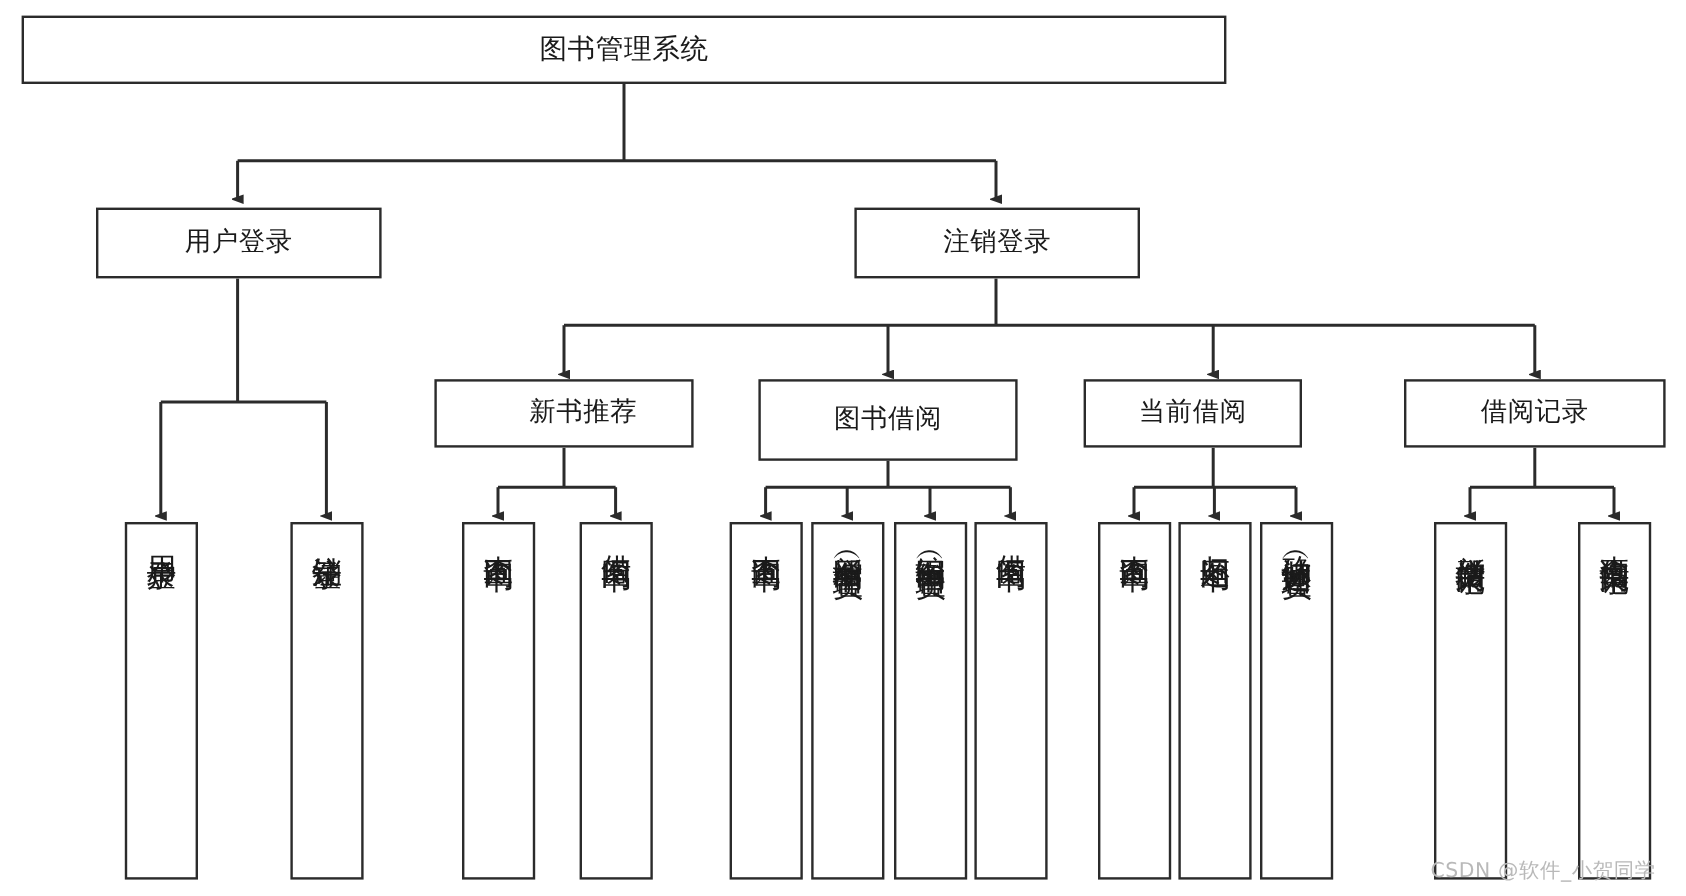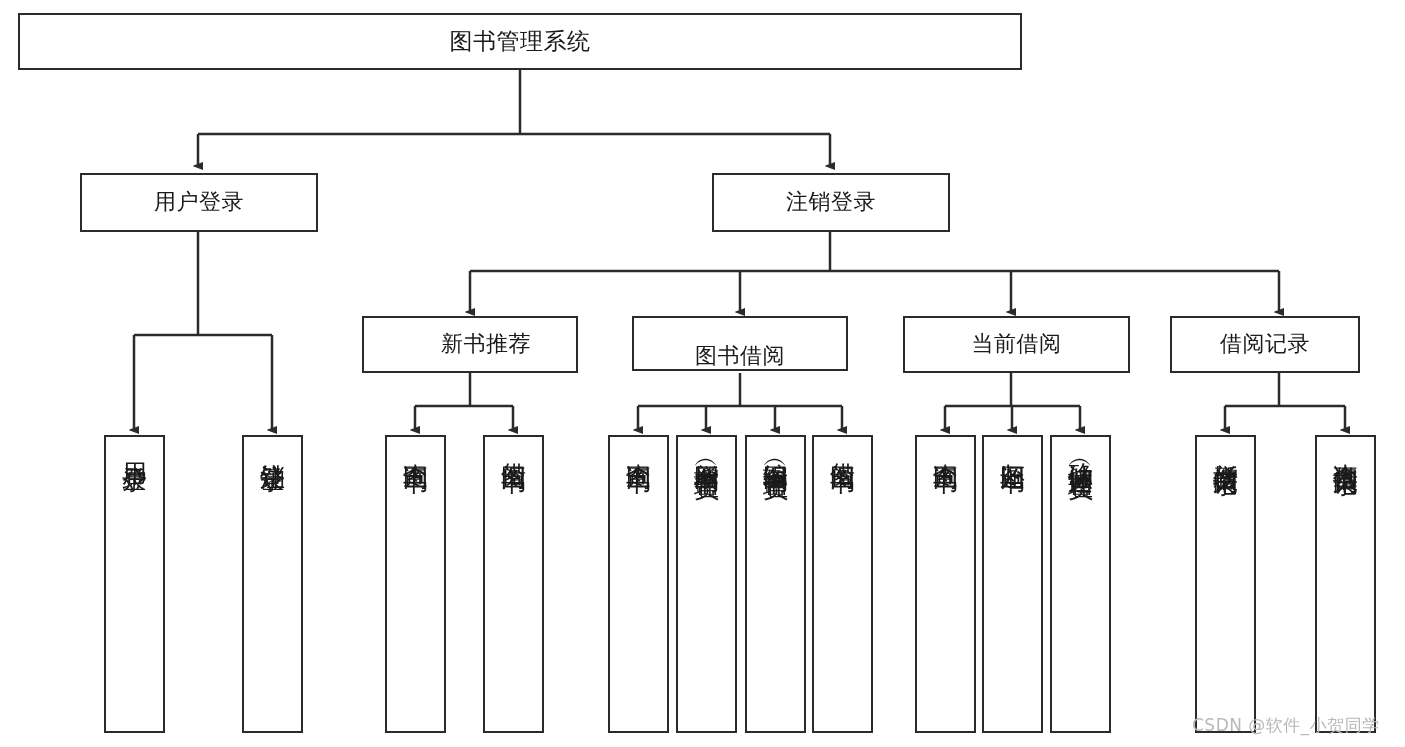--- a/index.html
+++ b/index.html
@@ -129,27 +129,27 @@
   <div class="node branch" style="left:80px; top:173px; width:238px; height:59px;">
     <span class="label">用户登录</span>
   </div>
   <div class="node branch" style="left:712px; top:173px; width:238px; height:59px;">
     <span class="label">注销登录</span>
   </div>
 
   <div class="node branch" style="left:362px; top:316px; width:216px; height:57px;padding-left:32px;">
     <span class="label">新书推荐</span>
   </div>
-  <div class="node branch" style="left:632px; top:316px; width:216px; height:55px;align-items:flex-end;">
+  <div class="node branch" style="left:632px; top:316px; width:216px; height:68px;">
     <span class="label">图书借阅</span>
   </div>
-  <div class="node branch" style="left:903px; top:316px; width:227px; height:57px;">
+  <div class="node branch" style="left:903px; top:316px; width:182px; height:57px;">
     <span class="label">当前借阅</span>
   </div>
-  <div class="node branch" style="left:1170px; top:316px; width:190px; height:57px;">
+  <div class="node branch" style="left:1170px; top:316px; width:218px; height:57px;">
     <span class="label">借阅记录</span>
   </div>
 
   <div class="node leaf" style="left:104px; top:435px; width:61px; height:298px;">
     <span class="label">用户登录</span>
   </div>
   <div class="node leaf" style="left:242px; top:435px; width:61px; height:298px;">
     <span class="label">注销登录</span>
   </div>
 

